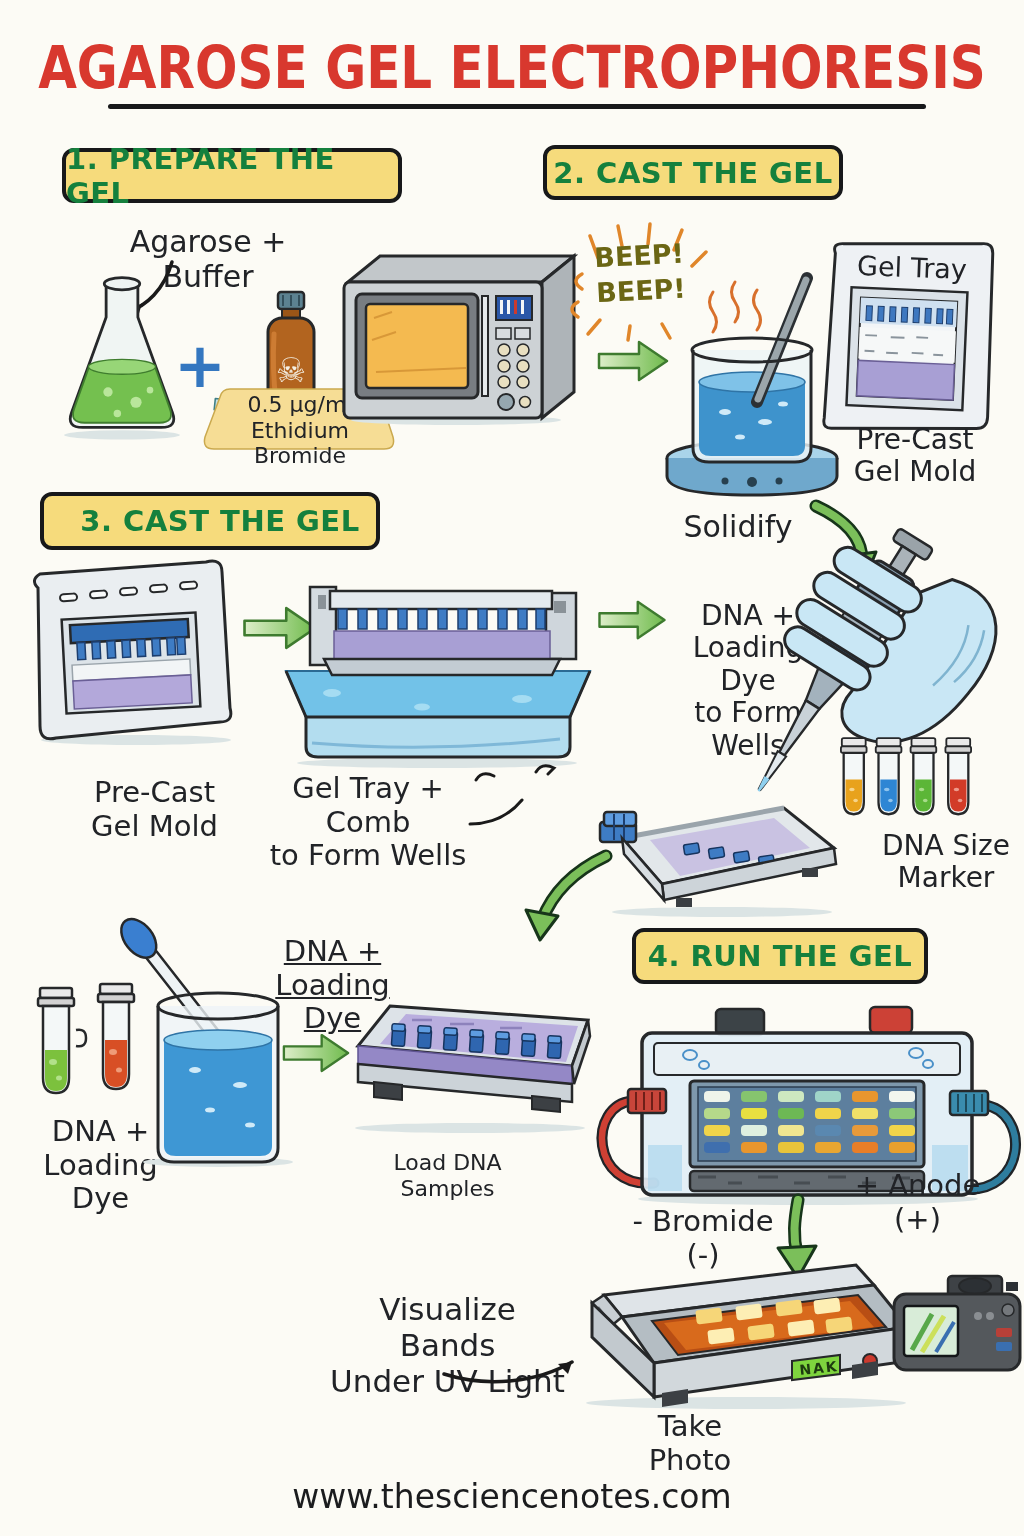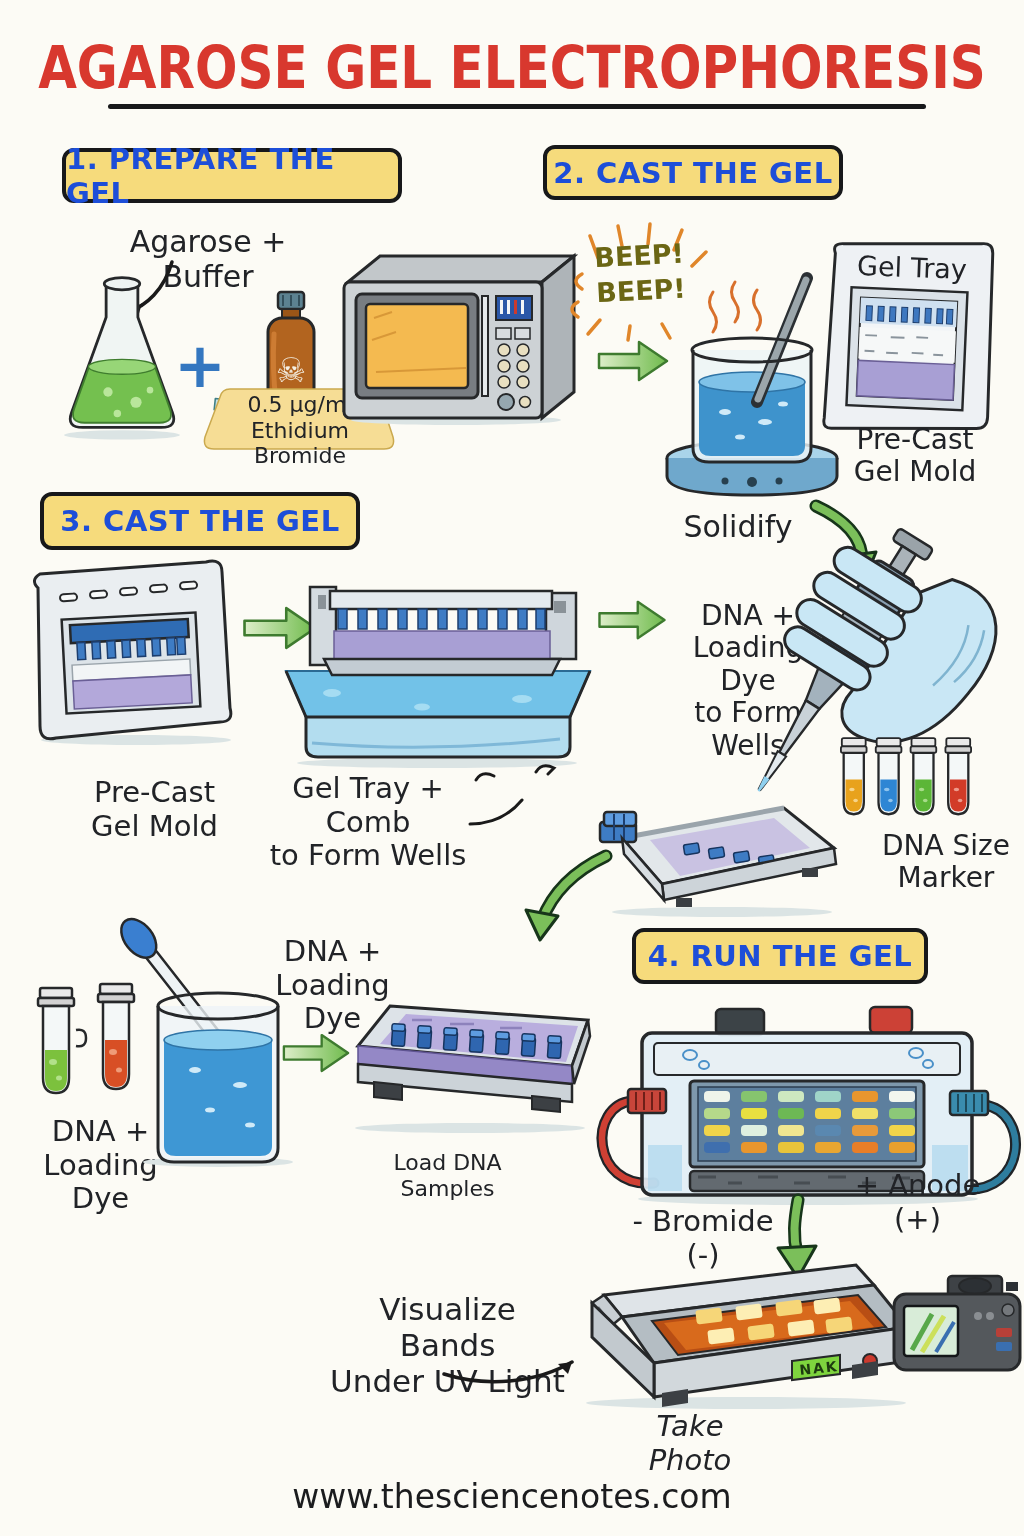--- a/index.html
+++ b/index.html
@@ -3,21 +3,21 @@
 <meta charset="utf-8">
 <style>
   html,body{margin:0;padding:0;}
   #page{position:relative;width:1024px;height:1536px;background:#fcfbf5;overflow:hidden;
          font-family:"DejaVu Sans",sans-serif;}
   .abs{position:absolute;}
   .t{position:absolute;font-family:"DejaVu Sans",sans-serif;color:#212327;white-space:pre-line;
      text-align:center;line-height:1.16;font-weight:500;}
   .badge{position:absolute;display:flex;align-items:center;justify-content:center;
      background:#f6db7c;border:4px solid #17181a;border-radius:12px;
-     font-weight:700;color:#1d4ed8;letter-spacing:.5px;font-size:29px;}
+     font-weight:700;color:#15803d;letter-spacing:.5px;font-size:29px;}
   #title{left:0;right:0;top:34px;text-align:center;font-size:50px;font-weight:700;
      color:#d8382e;letter-spacing:0px;transform:scaleY(1.18);transform-origin:top center;}
   #underline{left:108px;top:104px;width:818px;height:5px;background:#17181a;border-radius:3px;}
   #footer{left:0;right:0;top:1478px;font-size:33px;color:#1b1c1e;}
   svg{display:block;overflow:visible;}
 </style>
 </head>
 <body>
 
 <div id="page">
@@ -37,21 +37,21 @@
           <stop offset="1" stop-color="#6fbb4c"></stop>
       </linearGradient>
     </defs>
   </svg>
 
   <div id="title" class="t">AGAROSE GEL ELECTROPHORESIS</div>
   <div id="underline" class="abs"></div>
 
   <div class="badge" style="left:62px;top:148px;width:332px;height:47px;">1. PREPARE THE GEL</div>
   <div class="badge" style="left:543px;top:145px;width:292px;height:47px;">2. CAST THE GEL</div>
-  <div class="badge" style="left:40px;top:492px;width:312px;height:50px;">3. CAST THE GEL</div>
+  <div class="badge" style="left:40px;top:492px;width:312px;height:50px;padding-left:20px;">3. CAST THE GEL</div>
   <div class="badge" style="left:632px;top:928px;width:288px;height:48px;">4. RUN THE GEL</div>
 
   <div class="t" style="left:88px;top:225px;width:240px;font-size:30px;">Agarose + Buffer</div>
 
   <svg class="abs" style="left:112px;top:258px;" width="72" height="66" viewBox="0 0 72 66">
     <path d="M60,4 C52,32 34,48 16,54" fill="none" stroke="#1a1a1a" stroke-width="3.5" stroke-linecap="round"></path>
     <path d="M16,54 l14,-9 l-4,14 z" fill="#1a1a1a"></path>
   </svg>
 
   <svg class="abs" style="left:52px;top:268px;" width="140" height="178" viewBox="0 0 150 185">
@@ -392,21 +392,21 @@
     </g>
     <path d="M58,96 L58,238 Q58,252 74,252 L162,252 Q178,252 178,238 L178,96" fill="rgba(238,244,247,0.8)" stroke="#26282a" stroke-width="3"></path>
     <path d="M64,130 L64,236 Q64,246 76,246 L160,246 Q172,246 172,236 L172,130 Q118,142 64,130" fill="#3e97d4"></path>
     <ellipse cx="118" cy="130" rx="54" ry="10" fill="#8fd0ef" stroke="#2f74a6" stroke-width="1.5"></ellipse>
     <ellipse cx="95" cy="160" rx="6" ry="3" fill="#cfeaf8"></ellipse>
       <ellipse cx="140" cy="175" rx="7" ry="3" fill="#cfeaf8"></ellipse>
     <ellipse cx="110" cy="200" rx="5" ry="2.5" fill="#cfeaf8"></ellipse>
       <ellipse cx="150" cy="215" rx="5" ry="2.5" fill="#cfeaf8"></ellipse>
     <ellipse cx="118" cy="96" rx="60" ry="13" fill="none" stroke="#26282a" stroke-width="3"></ellipse>
   </svg>
-  <div class="t" style="left:230px;top:935px;width:205px;font-size:29px;">DNA + Loading
+  <div class="t" style="left:230px;top:935px;width:205px;font-size:29px;text-decoration:underline;">DNA + Loading
 Dye</div>
 
   <svg class="abs" style="left:282px;top:1030px;" width="68" height="46" viewBox="0 0 72 46">
     <polygon points="2,16 42,16 42,4 70,23 42,42 42,30 2,30" fill="url(#agrad)" stroke="#3e7b2f" stroke-width="2.5" stroke-linejoin="round"></polygon>
   </svg>
 
   <svg class="abs" style="left:340px;top:980px;" width="265" height="155" viewBox="0 0 265 155">
     <ellipse cx="130" cy="148" rx="115" ry="5" fill="#dbe4e4"></ellipse>
     <polygon points="50,26 248,40 232,86 18,66" fill="#dde3e8" stroke="#26282a" stroke-width="3"></polygon>
     <polygon points="66,34 238,46 226,82 40,64" fill="#b9aede"></polygon>
@@ -543,17 +543,17 @@
     <rect x="14" y="36" width="54" height="50" rx="3" fill="#d8ecd8" stroke="#141618" stroke-width="2.5"></rect>
     <path d="M22,80 L42,44" stroke="#58a84a" stroke-width="5"></path>
     <path d="M32,82 L54,46" stroke="#cce05a" stroke-width="5"></path>
     <path d="M46,82 L64,52" stroke="#3a6fb0" stroke-width="4"></path>
     <circle cx="88" cy="46" r="4" fill="#8a8e92"></circle>
       <circle cx="100" cy="46" r="4" fill="#8a8e92"></circle>
     <circle cx="118" cy="40" r="6" fill="#74787c" stroke="#26282a" stroke-width="1.5"></circle>
     <rect x="106" y="58" width="16" height="9" rx="2" fill="#b84038"></rect>
     <rect x="106" y="72" width="16" height="9" rx="2" fill="#3a6fb0"></rect>
   </svg>
-  <div class="t" style="left:615px;top:1410px;width:150px;font-size:29px;font-style:italic;">Take Photo</div>
+  <div class="t" style="left:615px;top:1410px;width:150px;font-size:29px;">Take Photo</div>
 
   <div id="footer" class="t">www.thesciencenotes.com</div>
 
 </div>
 
 </body></html>

